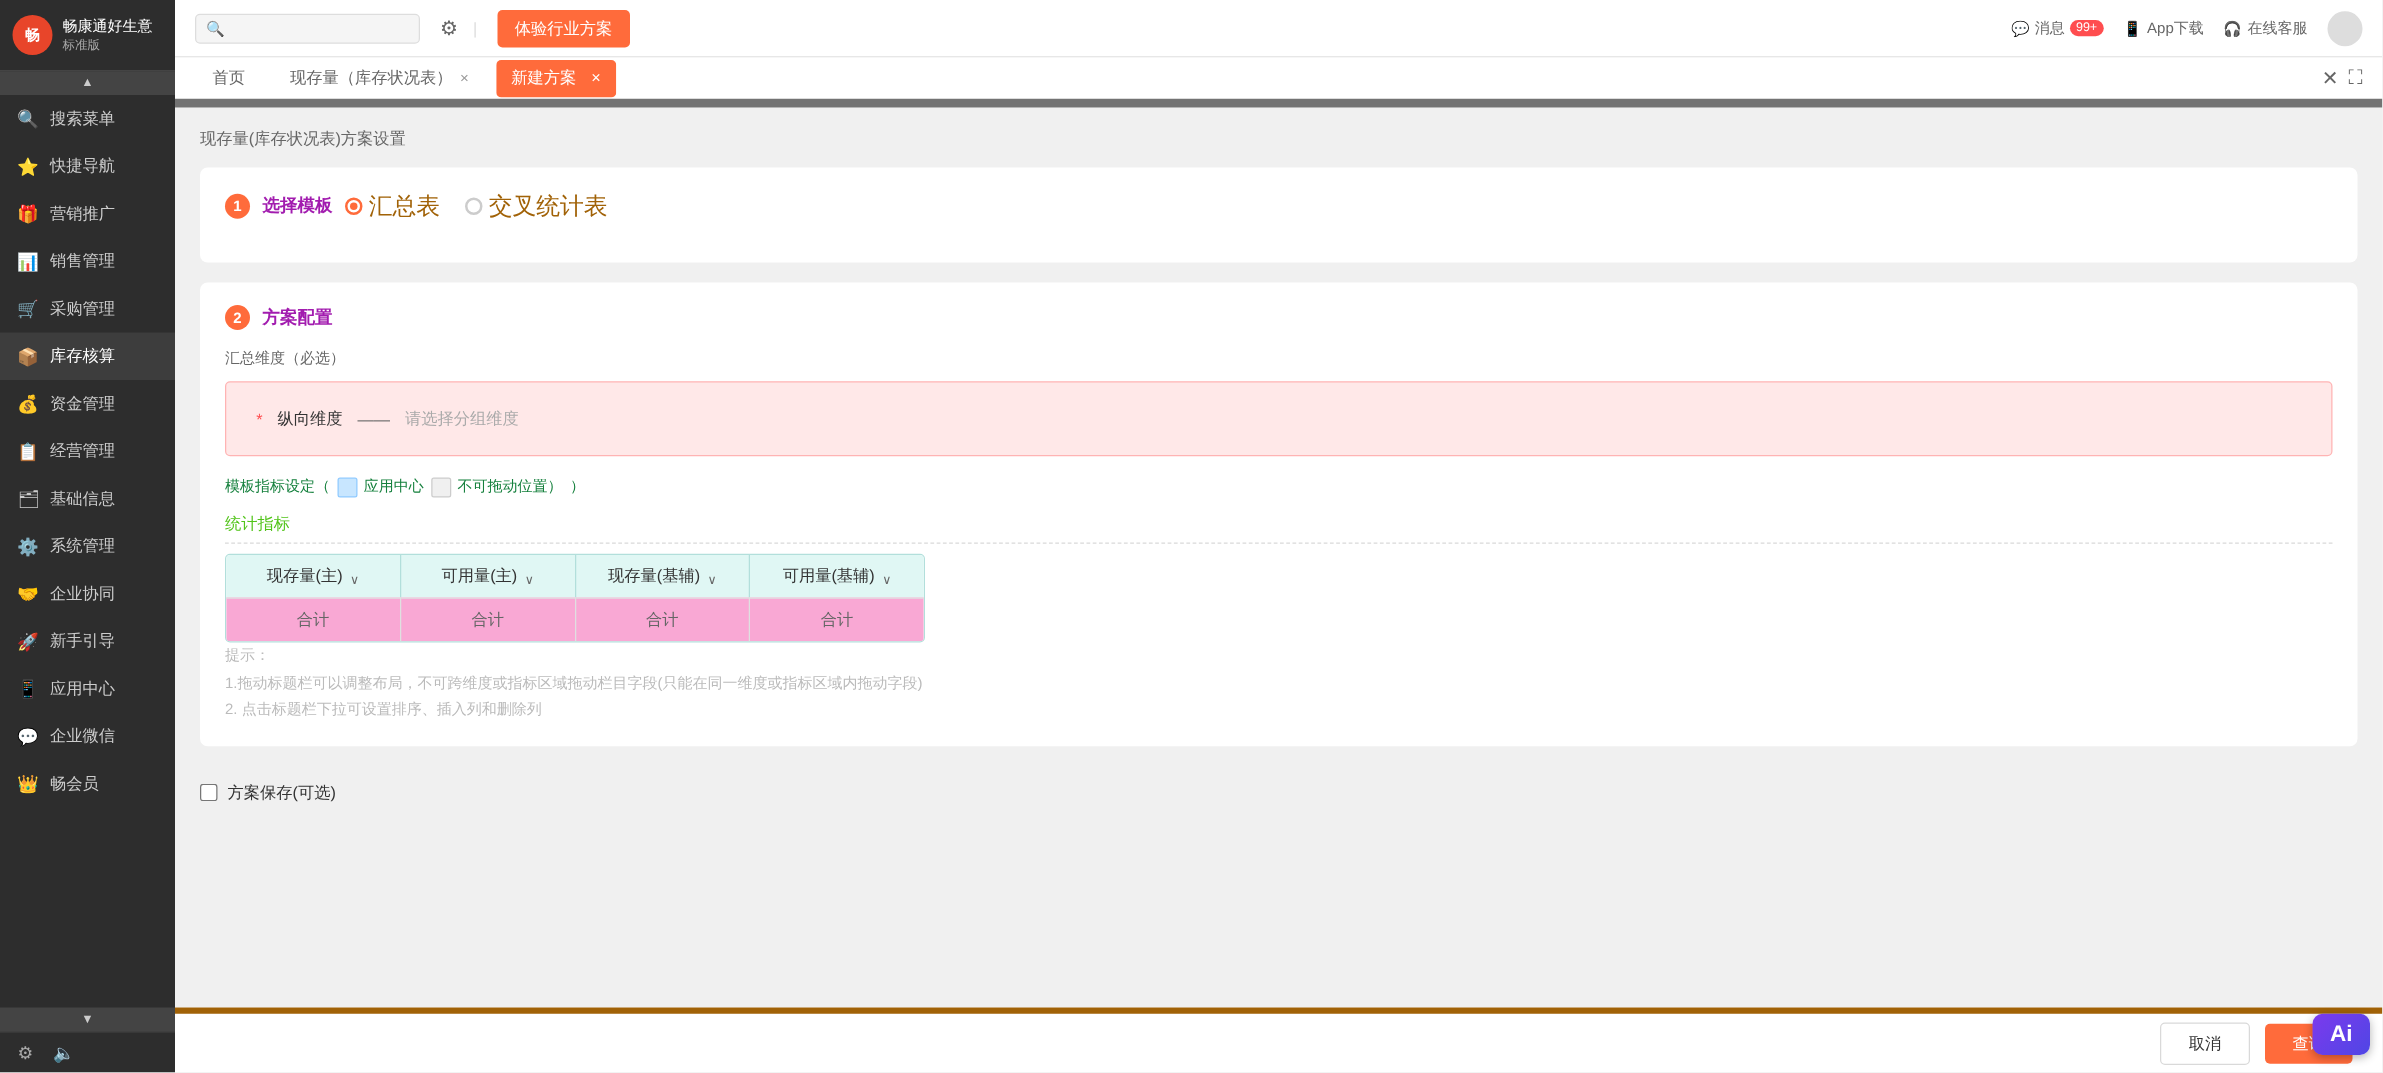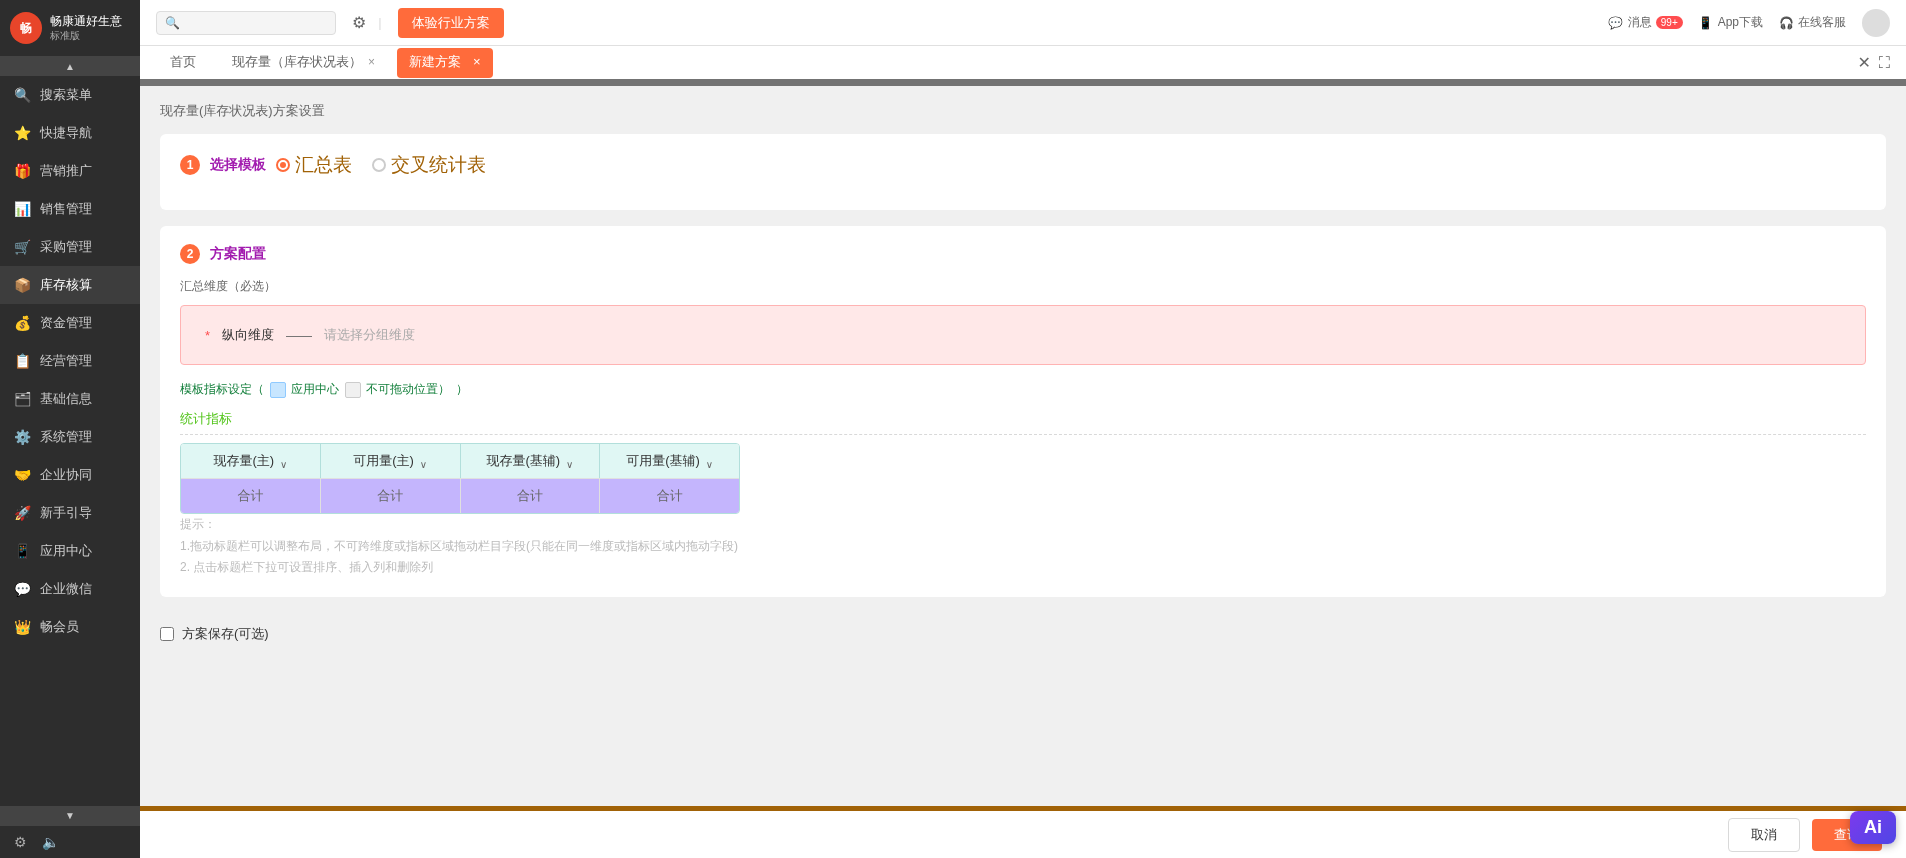--- a/index.html
+++ b/index.html
@@ -141,21 +141,21 @@
 
     
     .metrics-table { border: 1px solid #b2dfdb; border-radius: 4px; overflow: hidden; width: 560px; }
     .metrics-table-header { display: flex; background: #e0f7f4; }
     .metrics-table-header-cell {
       flex: 1; padding: 8px 12px; font-size: 13px; color: #333;
       display: flex; align-items: flex-end; justify-content: center; gap: 6px;
       border-right: 1px solid #b2dfdb;
     }
     .metrics-table-header-cell:last-child { border-right: none; }
-    .metrics-table-body { display: flex; background: #c4b5fd; }
+    .metrics-table-body { display: flex; background: #f9a8d4; }
     .metrics-table-body-cell {
       flex: 1; padding: 8px 12px; font-size: 13px; color: #666; text-align: center;
       border-right: 1px solid #e0e0e0; border-top: 1px solid #e0e0e0;
     }
     .metrics-table-body-cell:last-child { border-right: none; }
 
     .chevron-icon { font-size: 10px; color: #666; }
 
     
     .tips-section { color: #bbb; font-size: 12px; line-height: 1.8; }

